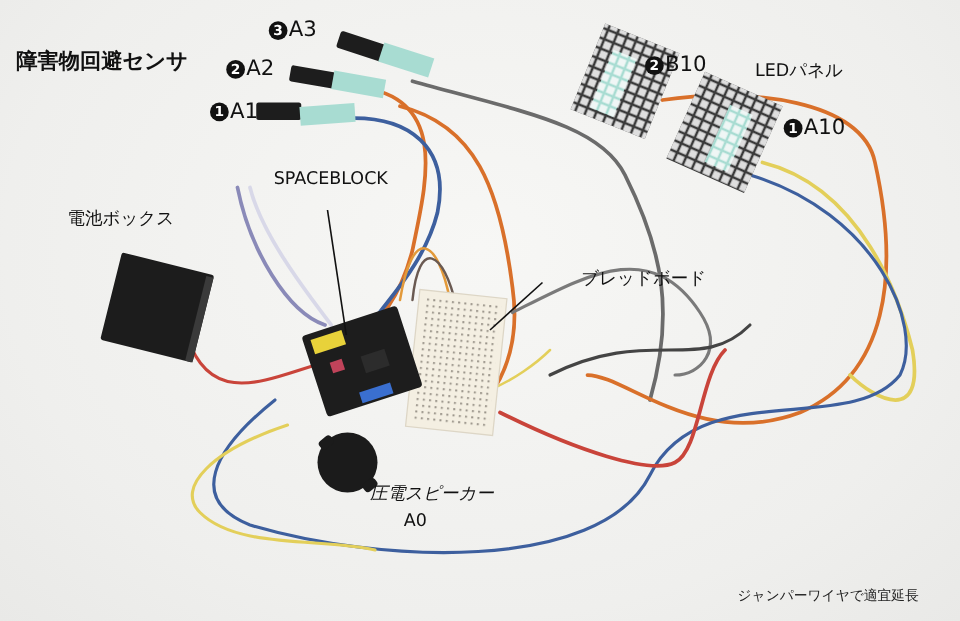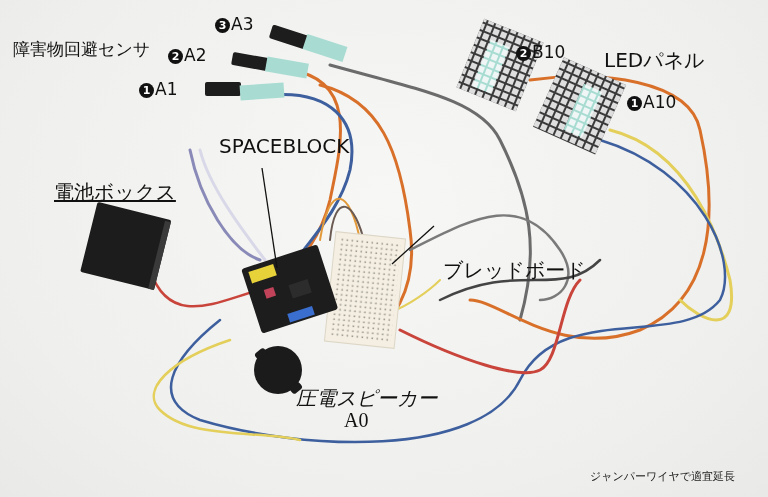--- a/index.html
+++ b/index.html
@@ -3,21 +3,21 @@
 <meta charset="utf-8">
 <style>
   html, body { margin:0; padding:0; }
   body { width:768px; height:497px; overflow:hidden; background:#f3f3f1; position:relative;
          font-family:"DejaVu Sans", "Liberation Sans", sans-serif; color:#111; }
   .photo { position:absolute; left:0; top:0; width:768px; height:497px;
            background: radial-gradient(ellipse at 50% 40%, #f7f7f5 0%, #efefed 70%, #e9e9e7 100%); }
   svg.scene { position:absolute; left:0; top:0; }
   .label { position:absolute; white-space:nowrap; color:#111; line-height:1; }
   .lbl-lg { font-size:17px; }
-  .lbl-md { font-size:20px; }
+  .lbl-md { font-size:14px; }
   .lbl-sm { font-size:11px; color:#222;text-align:center; }
   .num { display:inline-block; width:15px; height:15px; border-radius:50%; background:#111; color:#fff;
          font-size:11px; line-height:15px; text-align:center; font-weight:bold; margin-right:1px;
          vertical-align:1px; }
 </style>
 </head>
 <body>
 
 <div class="photo">
   <svg class="scene" width="768" height="497" viewBox="0 0 768 497">
@@ -96,40 +96,40 @@
       <circle cx="278" cy="370" r="24" fill="#1b1b1b"></circle>
       <rect x="255" y="350" width="12" height="8" rx="3" fill="#1b1b1b" transform="rotate(-40 261 354)"></rect>
       <rect x="290" y="384" width="12" height="8" rx="3" fill="#1b1b1b" transform="rotate(-40 296 388)"></rect>
     </g>
 
     <line x1="262" y1="168" x2="277" y2="268" stroke="#111" stroke-width="1.3"></line>
     <line x1="434" y1="226" x2="392" y2="264" stroke="#111" stroke-width="1.3"></line>
   </svg>
 </div>
 
-<div class="label lbl-lg" style="left:13px; top:41px;">障害物回避センサ</div>
+<div class="label lbl-lg" style="left:13px; top:41px;font-weight:bold;">障害物回避センサ</div>
 
 <div class="label lbl-lg" style="left:215px; top:16px;">
   <span class="num">3</span><span>A3</span>
 </div>
-<div class="label lbl-lg" style="left:168px; top:47px;">
+<div class="label lbl-lg" style="left:181px; top:47px;">
   <span class="num">2</span><span>A2</span>
 </div>
-<div class="label lbl-lg" style="left:139px; top:81px;">
+<div class="label lbl-lg" style="left:168px; top:81px;">
   <span class="num">1</span><span>A1</span>
 </div>
 
 <div class="label lbl-lg" style="left:516px; top:44px;">
   <span class="num">2</span><span>B10</span>
 </div>
 <div class="label lbl-md" style="left:604px; top:50px;">LEDパネル</div>
 <div class="label lbl-lg" style="left:627px; top:94px;">
   <span class="num">1</span><span>A10</span>
 </div>
 
 <div class="label lbl-md" style="left:219px; top:136px;">SPACEBLOCK</div>
-<div class="label lbl-md" style="left:54px; top:182px;text-decoration:underline;">電池ボックス</div>
-<div class="label lbl-md" style="left:443px; top:216px;margin-top:44px;">ブレッドボード</div>
+<div class="label lbl-md" style="left:54px; top:168px;">電池ボックス</div>
+<div class="label lbl-md" style="left:465px; top:216px;">ブレッドボード</div>
 
 <div class="label lbl-md" style="left:296px; top:388px;font-style:italic;">圧電スピーカー</div>
-<div class="label lbl-md" style="left:344px; top:410px;font-family:Liberation Serif, serif;">A0</div>
+<div class="label lbl-md" style="left:323px; top:410px;">A0</div>
 
 <div class="label lbl-sm" style="left:590px; top:471px;">ジャンパーワイヤで適宜延長</div>
 
 </body></html>

